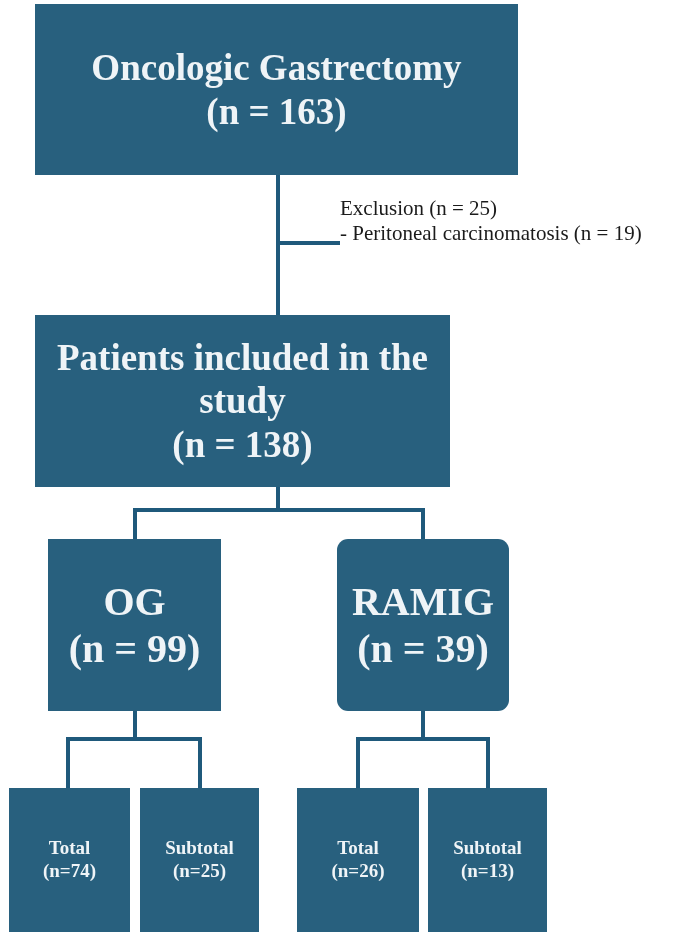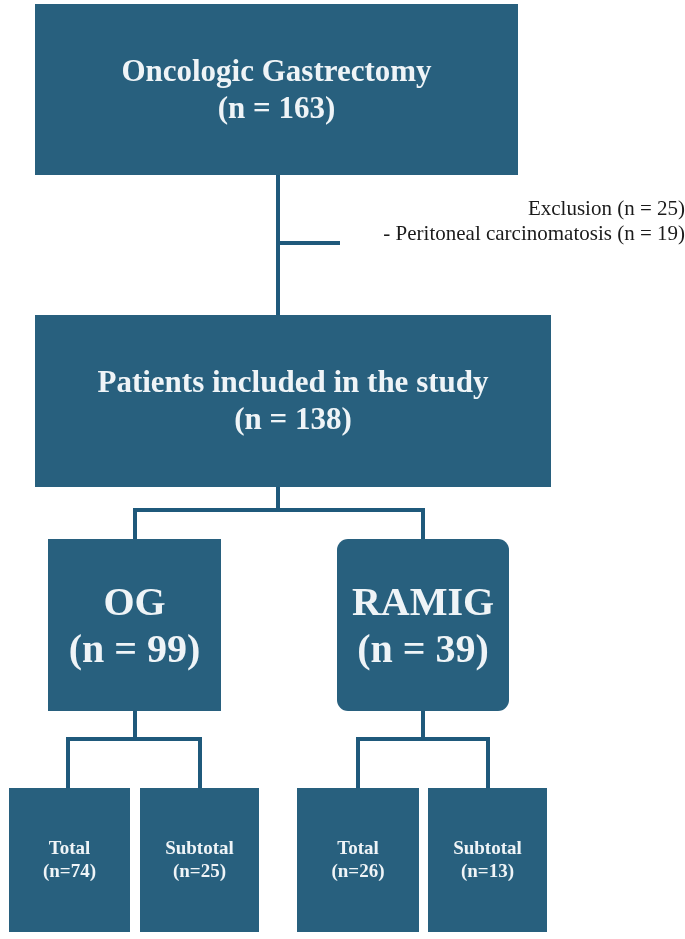--- a/index.html
+++ b/index.html
@@ -20,37 +20,36 @@
     background: var(--box, #28607E);
     color: var(--boxtext, #EFF4F7);
     display: flex;
     flex-direction: column;
     align-items: center;
     justify-content: center;
     text-align: center;
     font-weight: bold;
     line-height: 1.18;
   }
-  .node.big { font-size: 31px; }
+  .node.big { font-size: 37px; }
   .node.mid { font-size: 40px; }
   .node.small { font-size: 19px; line-height: 1.2; }
   .conn {
     position: absolute;
     background: var(--line, #1F597B);
   }
   .exclusion {
     position: absolute;
     left: 340px;
     top: 196px;
     width: 345px;
     color: var(--extext, #1b1b1b);
     font-size: 21px;
     line-height: 25px;
     white-space: nowrap;
-    text-align: right;
   }
   .exclusion div { white-space: nowrap; }
 </style>
 </head>
 <body>
 
 <div id="canvas">
 
   <div class="conn" style="left:276px; top:174px; width:4px; height:142px;"></div>
   <div class="conn" style="left:280px; top:241px; width:60px; height:4px;"></div>
@@ -68,21 +67,21 @@
   <div class="conn" style="left:421px; top:710px; width:4px; height:31px;"></div>
   <div class="conn" style="left:356px; top:737px; width:134px; height:4px;"></div>
   <div class="conn" style="left:356px; top:737px; width:4px; height:53px;"></div>
   <div class="conn" style="left:486px; top:737px; width:4px; height:53px;"></div>
 
   <div class="node big" style="left:35px; top:4px; width:483px; height:171px;">
     <div>Oncologic Gastrectomy</div>
     <div>(n = 163)</div>
   </div>
 
-  <div class="node big" style="left:35px; top:315px; width:516px; height:172px;">
+  <div class="node big" style="left:35px; top:315px; width:415px; height:172px;">
     <div>Patients included in the study</div>
     <div>(n = 138)</div>
   </div>
 
   <div class="node mid" style="left:48px; top:539px; width:173px; height:172px;">
     <div>OG</div>
     <div>(n = 99)</div>
   </div>
 
   <div class="node mid" style="left:337px; top:539px; width:172px; height:172px;border-radius:11px;">

